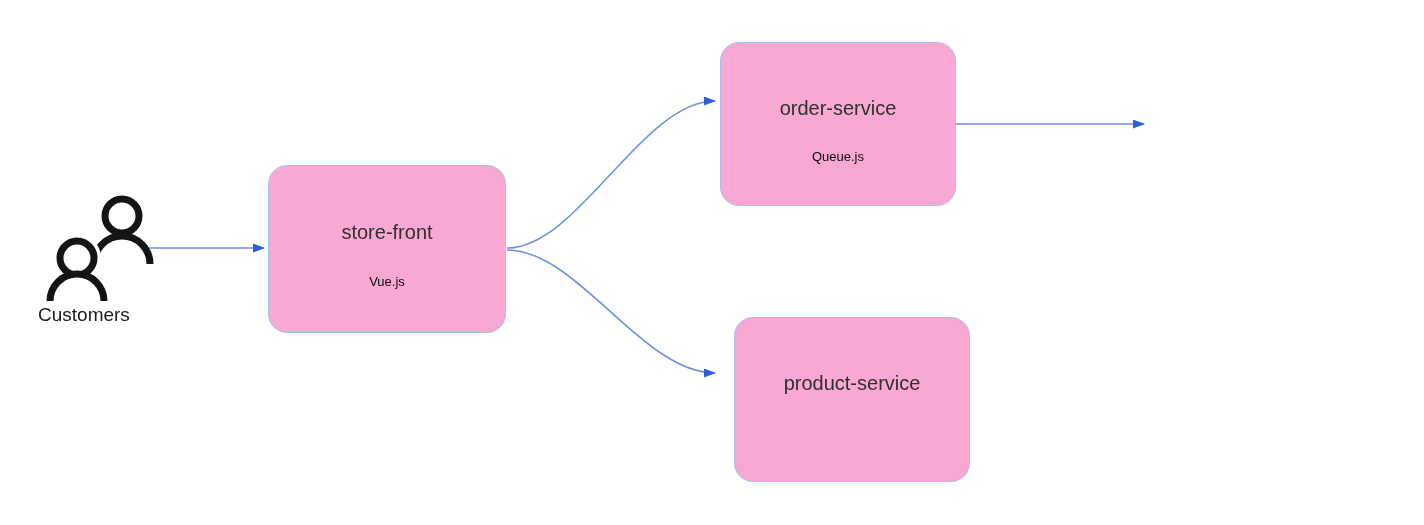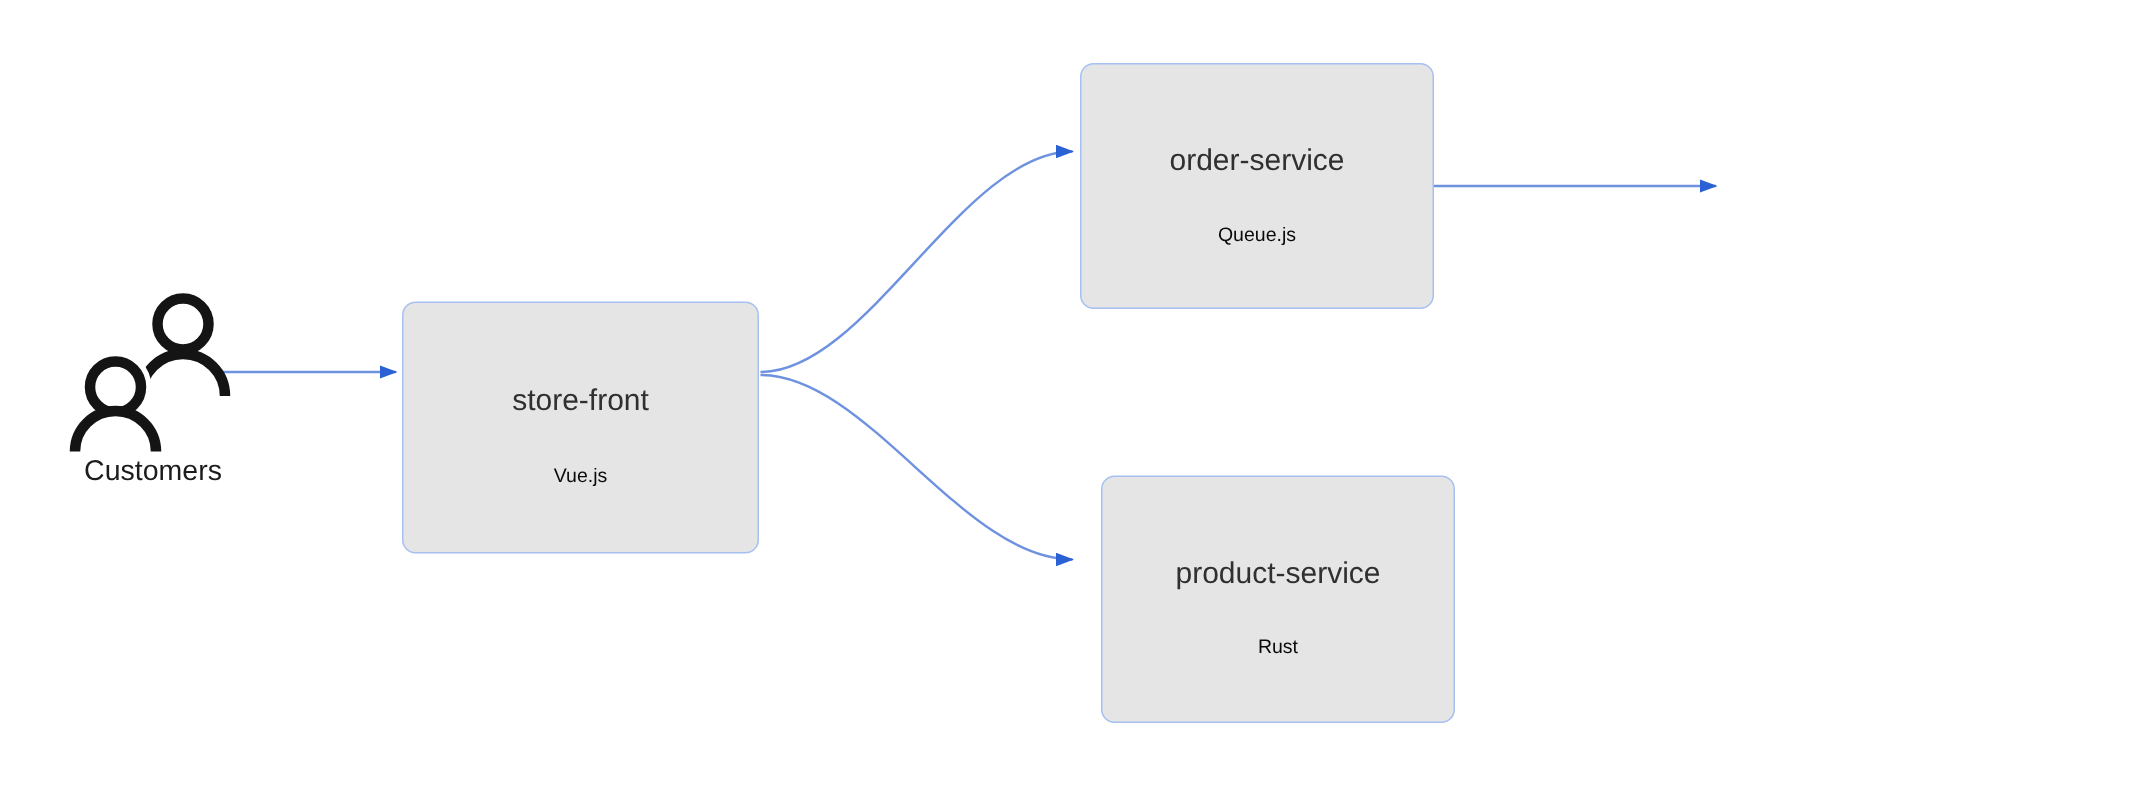--- a/index.html
+++ b/index.html
@@ -28,44 +28,44 @@
     position:absolute;left:0;top:0;width:100%;height:100%;
     pointer-events:none;
   }
   .edges path{
     fill:none;
     stroke:var(--edge-line);
     stroke-width:1.6;
   }
   .node{
     position:absolute;
-    background:#e5e5e5;
+    background:#f9a8d4;
     border:1.5px solid var(--node-border);
-    border-radius:9px;
+    border-radius:19px;
     box-sizing:border-box;
   }
   .node-title{
     position:absolute;
     left:0;right:0;top:40%;
     transform:translateY(-50%);
     text-align:center;
     font-size:20px;
     color:var(--title-text);
     white-space:nowrap;
   }
   .node-sub{
     position:absolute;
     left:0;right:0;top:69.5%;
     transform:translateY(-50%);
     text-align:center;
     font-size:13px;
     color:var(--subtitle-text);
     white-space:nowrap;
   }
-  .node--store-front{left:268px;top:165px;width:238px;height:168px;margin-top:36px;}
+  .node--store-front{left:268px;top:165px;width:238px;height:168px;}
   .node--order-service{left:720px;top:42px;width:236px;height:164px;}
   .node--product-service{left:734px;top:317px;width:236px;height:165px;}
 
   .queue{
     position:absolute;
     left:1142px;top:41px;width:228px;height:173px;
   }
   .queue svg{position:absolute;left:0;top:0;}
   .queue .cyl{
     fill:#fff;
@@ -76,21 +76,20 @@
     fill:none;
     stroke:var(--queue-border);
     stroke-width:1.5;
   }
   .queue .node-title{font-size:21px;top:42%;right:40px;}
   .queue .node-sub{font-size:13.5px;top:70%;right:40px;}
 
   .actor{
     position:absolute;
     left:38px;top:188px;width:128px;
-    text-align:center;
   }
   .actor-icon{display:block;margin:0 auto;}
   .actor-icon .ln{
     fill:#fff;
     stroke:var(--icon-color);
     stroke-width:7;
     stroke-linecap:butt;
   }
   .actor-icon .halo{
     fill:#fff;
@@ -141,17 +140,16 @@
     <div class="node-sub">Vue.js</div>
   </div>
 
   <div class="node node--order-service">
     <div class="node-title">order-service</div>
     <div class="node-sub">Queue.js</div>
   </div>
 
   <div class="node node--product-service">
     <div class="node-title">product-service</div>
-    <div class="node-sub">Rust</div>
   </div>
 
 
 </div>
 
 </body></html>

